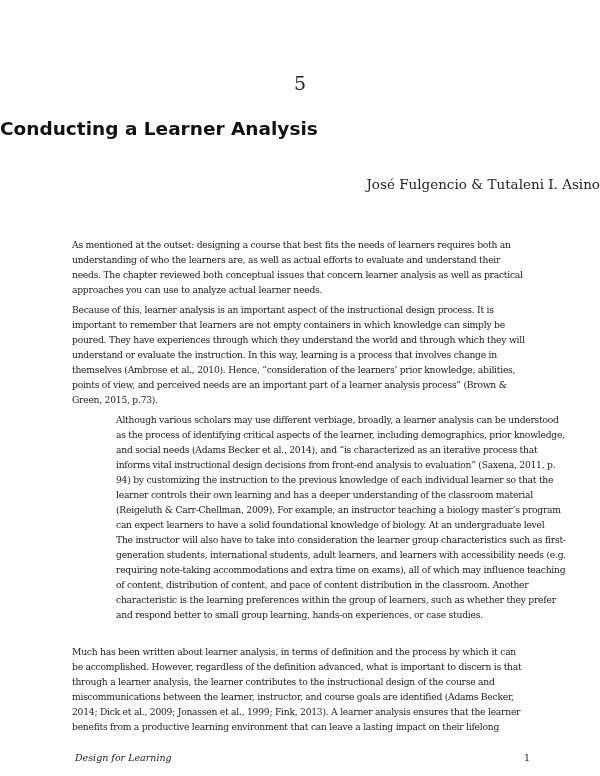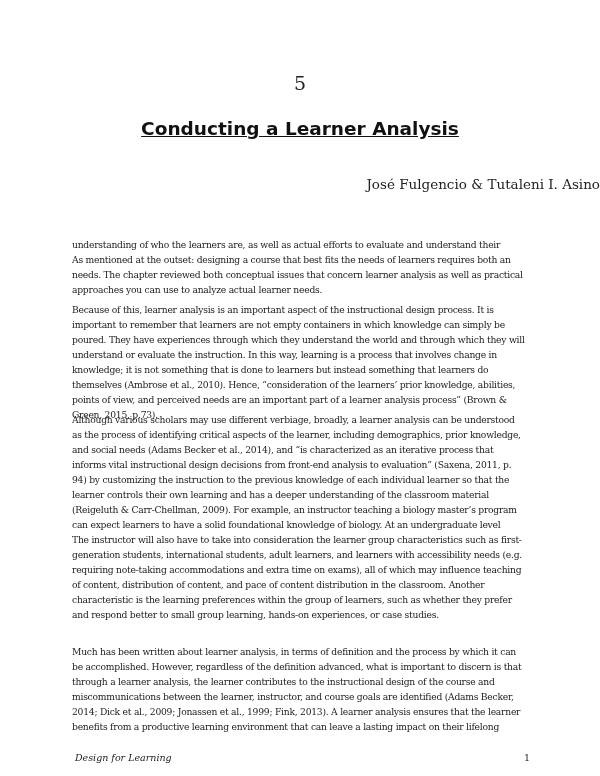--- a/index.html
+++ b/index.html
@@ -1,51 +1,50 @@
 <!DOCTYPE html>
 <html><head>
 <meta charset="utf-8">
 <style>
   html, body { margin:0; padding:0; background:#ffffff; }
   body { width:600px; height:776px; position:relative; overflow:hidden; color:#1a1a1a; }
   .chapter-num { position:absolute; top:72px; left:0; width:600px; text-align:center;
     font-family:"DejaVu Serif", serif; font-size:19px; color:#222; }
-  .title { position:absolute; top:118px; left:0; width:600px; text-align:center;
-    font-family:"DejaVu Sans", sans-serif; font-weight:bold; font-size:18.5px; color:#111;text-decoration:underline; }
+  .title { position:absolute; top:118px; left:0; width:600px; text-align:left;
+    font-family:"DejaVu Sans", sans-serif; font-weight:bold; font-size:18.5px; color:#111; }
   .authors { position:absolute; top:176px; left:0; width:600px; text-align:right;
     font-family:"DejaVu Serif", serif; font-size:13.5px; color:#222; }
   .body { position:absolute; left:72px; width:468px;
     font-family:"DejaVu Serif", serif; font-size:9.2px; line-height:15px; color:#222; }
   .line { white-space:nowrap; display:block; letter-spacing:-0.25px; }
-  #p1 { top:237px; } #p2 { top:302px; } #p3 { top:412px; } #p4 { top:644px; }
+  #p1 { top:237px; } #p2 { top:302px; } #p3 { top:412px;margin-left:44px; } #p4 { top:644px; }
   .footer { position:absolute; top:752px; left:75px; width:455px;
     font-family:"DejaVu Serif", serif; font-size:9.5px; color:#222; }
   .footer .left { font-style:italic; }
   .footer .right { position:absolute; right:0; top:0; }
 </style>
 </head>
 <body>
 
 <div class="chapter-num">5</div>
 <div class="title">Conducting a Learner Analysis</div>
 <div class="authors">José Fulgencio &amp; Tutaleni I. Asino</div>
 
 <div class="body" id="p1">
+  <span class="line">As mentioned at the outset: designing a course that best fits the needs of learners requires both an</span>
   <span class="line">understanding of who the learners are, as well as actual efforts to evaluate and understand their</span>
-  <span class="line">As mentioned at the outset: designing a course that best fits the needs of learners requires both an</span>
   <span class="line">needs. The chapter reviewed both conceptual issues that concern learner analysis as well as practical</span>
   <span class="line">approaches you can use to analyze actual learner needs.</span>
 </div>
 
 <div class="body" id="p2">
   <span class="line">Because of this, learner analysis is an important aspect of the instructional design process. It is</span>
   <span class="line">important to remember that learners are not empty containers in which knowledge can simply be</span>
   <span class="line">poured. They have experiences through which they understand the world and through which they will</span>
   <span class="line">understand or evaluate the instruction. In this way, learning is a process that involves change in</span>
-  <span class="line">knowledge; it is not something that is done to learners but instead something that learners do</span>
   <span class="line">themselves (Ambrose et al., 2010). Hence, “consideration of the learners’ prior knowledge, abilities,</span>
   <span class="line">points of view, and perceived needs are an important part of a learner analysis process” (Brown &amp;</span>
   <span class="line">Green, 2015, p.73).</span>
 </div>
 
 <div class="body" id="p3">
   <span class="line">Although various scholars may use different verbiage, broadly, a learner analysis can be understood</span>
   <span class="line">as the process of identifying critical aspects of the learner, including demographics, prior knowledge,</span>
   <span class="line">and social needs (Adams Becker et al., 2014), and “is characterized as an iterative process that</span>
   <span class="line">informs vital instructional design decisions from front-end analysis to evaluation” (Saxena, 2011, p.</span>

